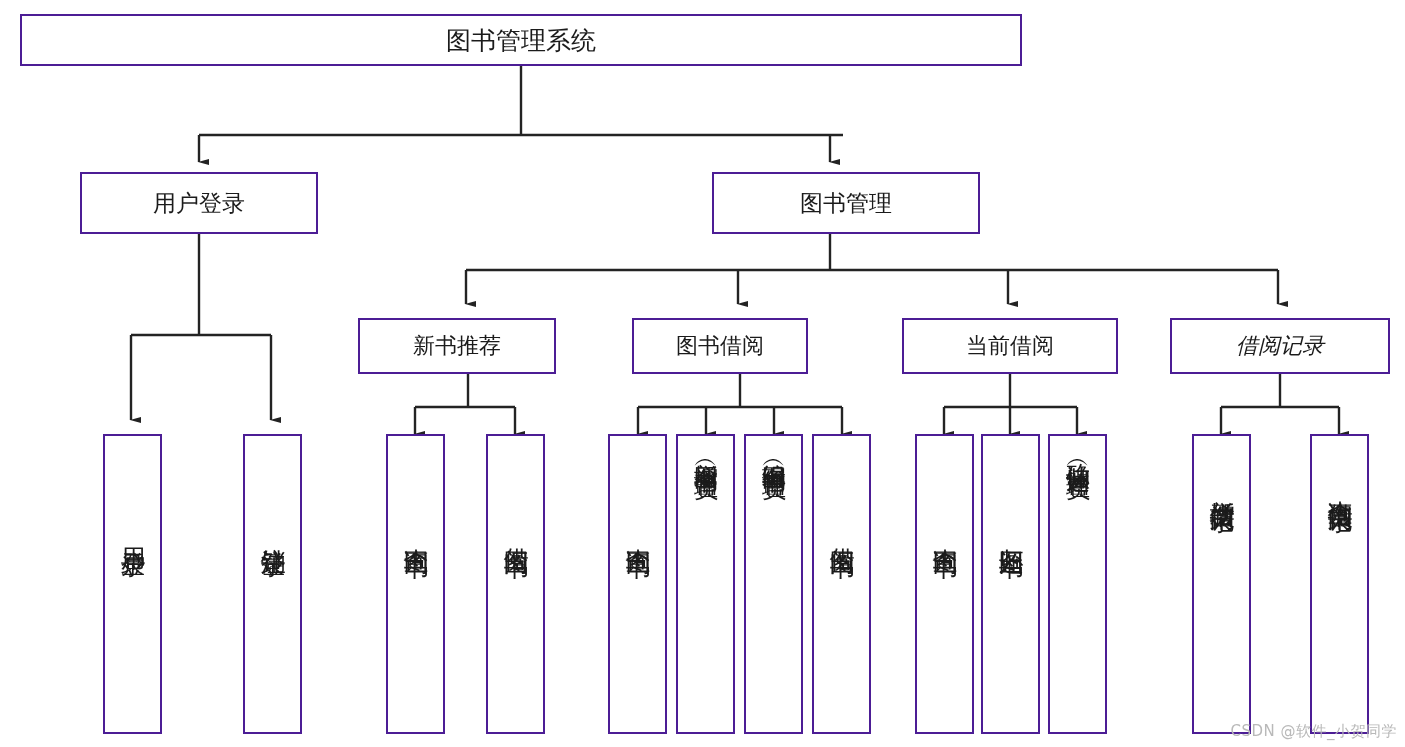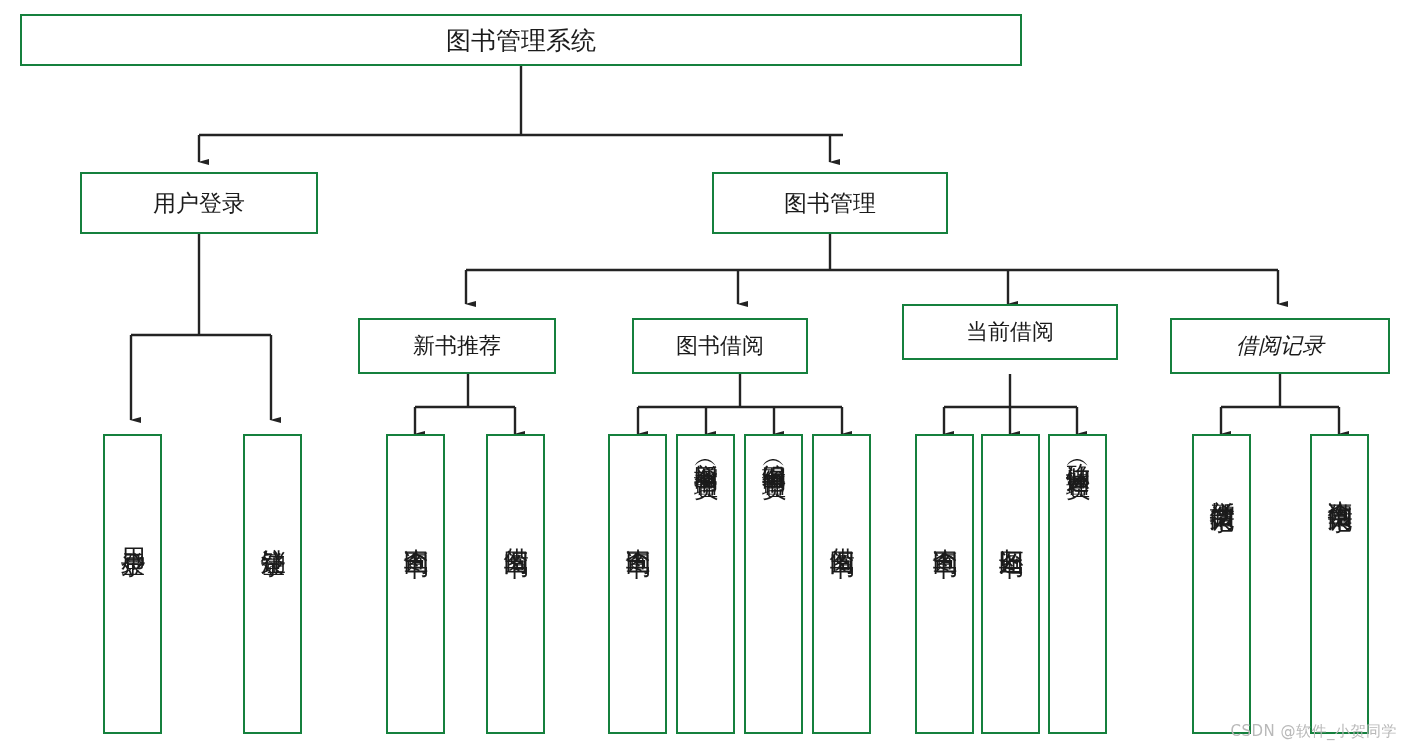--- a/index.html
+++ b/index.html
@@ -22,21 +22,21 @@
     left: 0;
     top: 0;
     width: 1405px;
     height: 747px;
     pointer-events: none;
   }
   .node {
     position: absolute;
     box-sizing: border-box;
     background: #ffffff;
-    border: 2px solid #15803d;
+    border: 2px solid #4c1d95;
     display: flex;
     align-items: center;
     justify-content: center;
     color: #1b1b1b;
   }
   .node.root {
     font-size: 25px;
   }
   .node.lvl1 {
     font-size: 23px;
@@ -126,31 +126,31 @@
     </g>
   </svg>
 
   <div class="node root" style="left:20px; top:14px; width:1002px; height:52px;">
     <span>图书管理系统</span>
   </div>
 
   <div class="node lvl1" style="left:80px; top:172px; width:238px; height:62px;">
     <span>用户登录</span>
   </div>
-  <div class="node lvl1" style="left:712px; top:172px; width:236px; height:62px;">
+  <div class="node lvl1" style="left:712px; top:172px; width:268px; height:62px;">
     <span>图书管理</span>
   </div>
 
   <div class="node lvl2" style="left:358px; top:318px; width:198px; height:56px;">
     <span>新书推荐</span>
   </div>
   <div class="node lvl2" style="left:632px; top:318px; width:176px; height:56px;">
     <span>图书借阅</span>
   </div>
-  <div class="node lvl2" style="left:902px; top:304px; width:216px; height:56px;">
+  <div class="node lvl2" style="left:902px; top:318px; width:216px; height:56px;">
     <span>当前借阅</span>
   </div>
   <div class="node lvl2" style="left:1170px; top:318px; width:220px; height:56px;font-style:italic;">
     <span>借阅记录</span>
   </div>
 
   <div class="node leaf" style="left:103px; top:434px; width:59px; height:300px; padding-top:92px;">
     <span class="vlabel">用户登录</span>
   </div>
   <div class="node leaf" style="left:243px; top:434px; width:59px; height:300px; padding-top:92px;">

